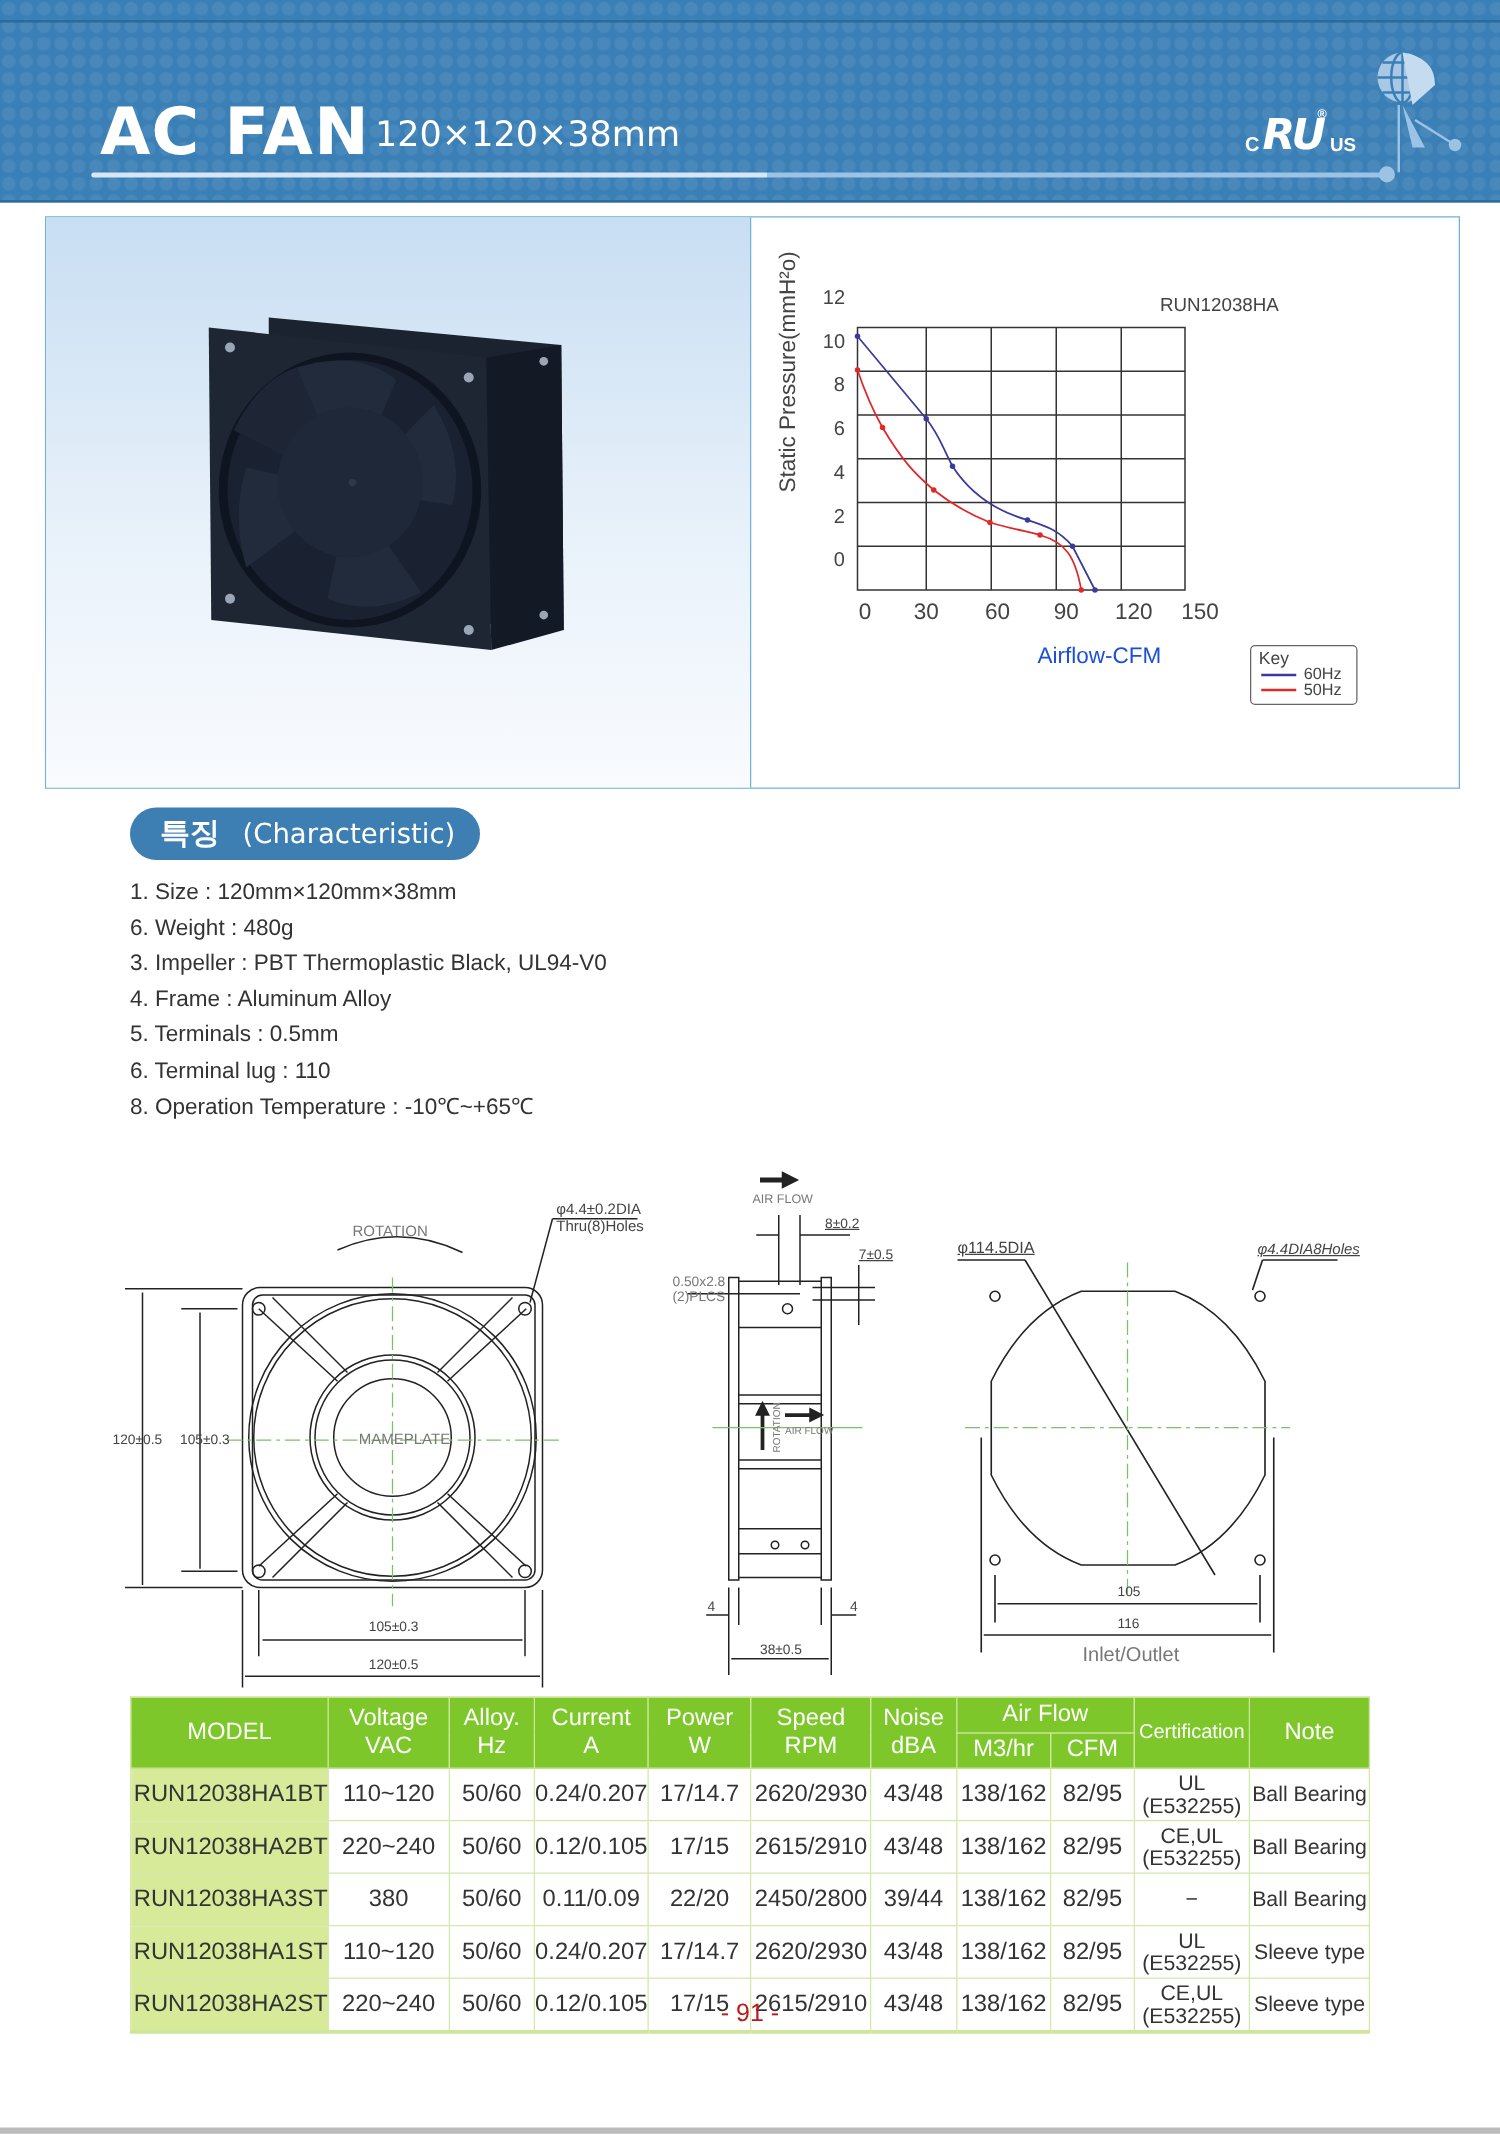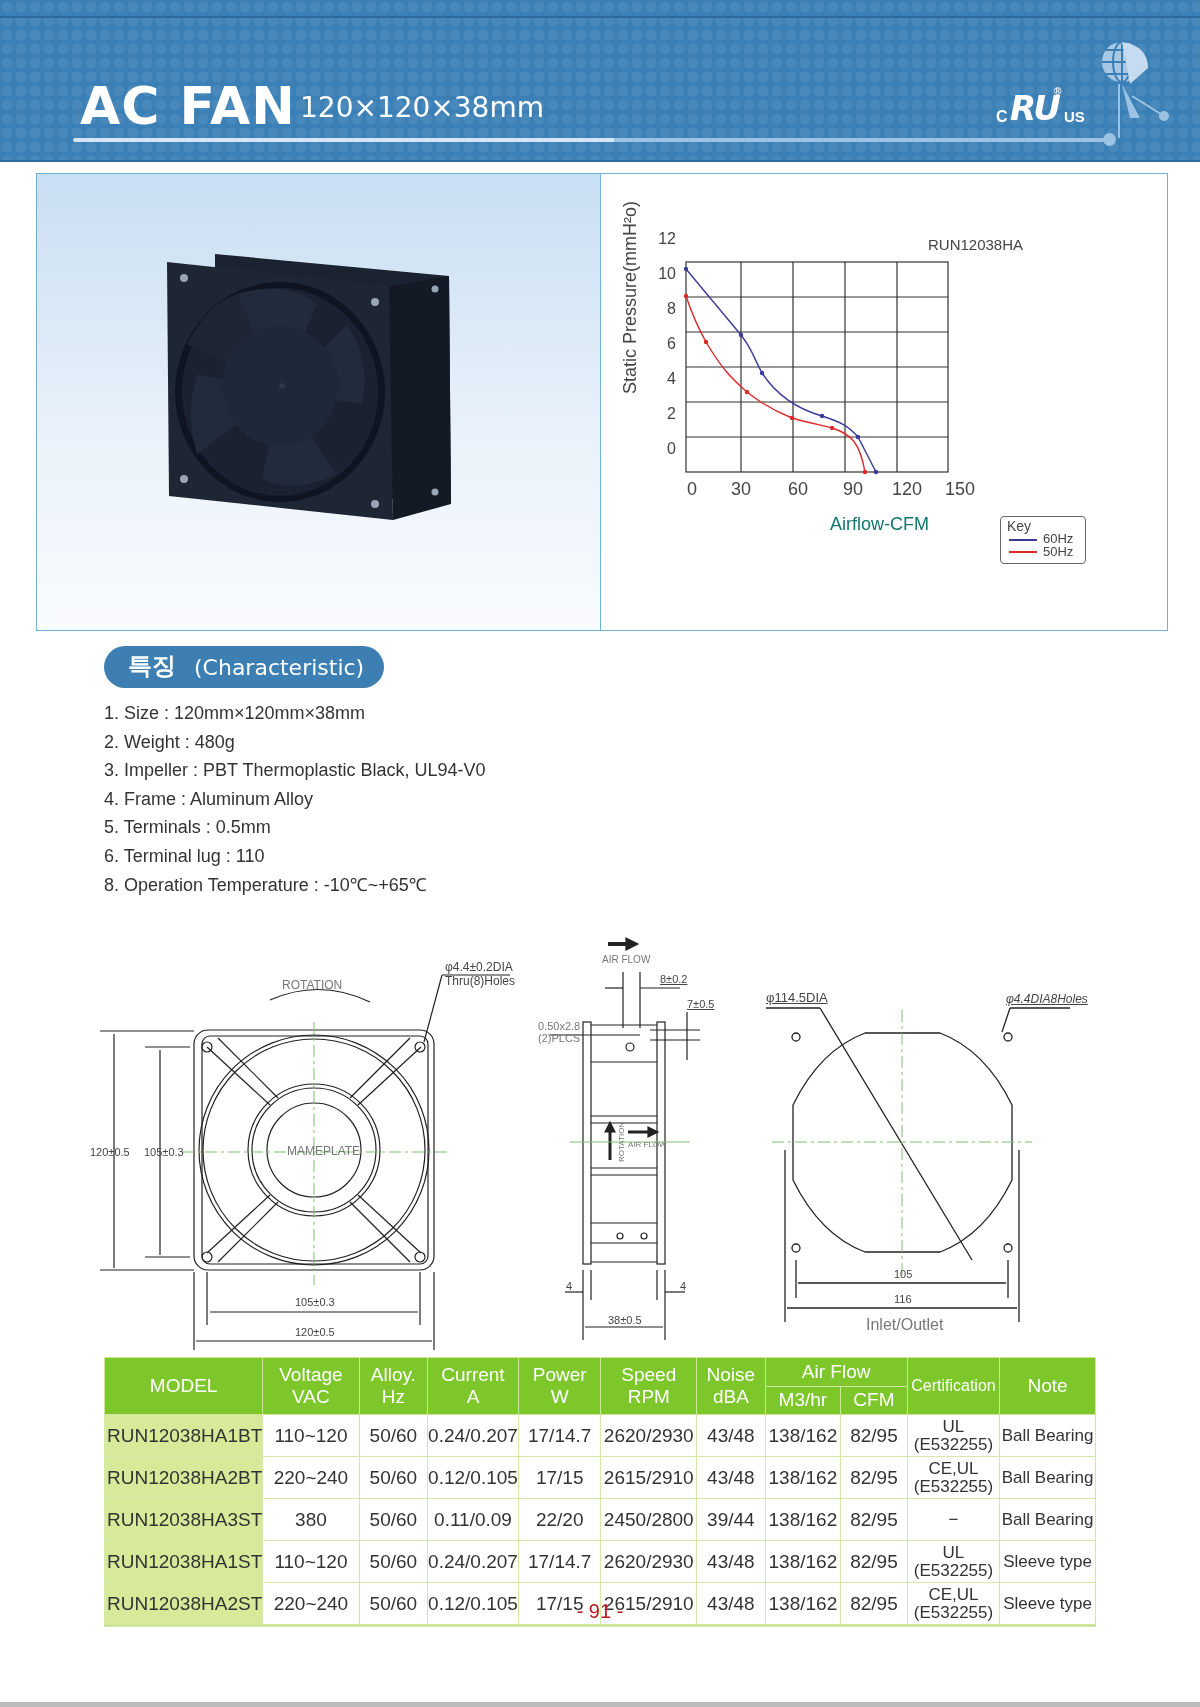--- a/index.html
+++ b/index.html
@@ -20,21 +20,21 @@
   .globe{position:absolute;left:1100px;top:38px;}
 
   .panel{position:absolute;left:36px;top:173px;width:1130px;height:456px;border:1.5px solid #6fb3d1;}
   .photo{position:absolute;left:0;top:0;width:563px;height:456px;border-right:1.5px solid #6fb3d1;
     background:linear-gradient(to bottom,#c8def2 0%,#e8f1fa 55%,#f9fbfe 100%);}
   .chart-area{position:absolute;left:565px;top:0;width:565px;height:456px;}
   .chart-title{position:absolute;left:326px;top:62px;font-size:15px;color:#444;}
   .ylabel{position:absolute;left:18px;top:220px;transform:rotate(-90deg);transform-origin:left top;font-size:18px;color:#444;white-space:nowrap;}
   .ytick{position:absolute;font-size:16px;color:#444;width:24px;text-align:right;}
   .xtick{position:absolute;font-size:18px;color:#444;text-align:center;width:50px;}
-  .xlabel{position:absolute;left:228px;top:340px;font-size:18px;color:#0f766e;}
+  .xlabel{position:absolute;left:228px;top:340px;font-size:18px;color:#1d4ed8;}
   .key{position:absolute;left:398px;top:342px;width:84px;height:46px;border:1.5px solid #666;border-radius:4px;font-size:13px;color:#444;}
   .key .k{position:absolute;left:6px;top:1px;font-size:14px;}
   .key .l1,.key .l2{position:absolute;left:8px;width:28px;height:1.5px;}
   .key .l1{top:22px;background:#3a3a9a;}
   .key .l2{top:34px;background:#e02828;}
   .key .t1{position:absolute;left:42px;top:14px;}
   .key .t2{position:absolute;left:42px;top:27px;}
 
   .char-badge{position:absolute;left:104px;top:646px;width:280px;height:42px;border-radius:21px;background:#3d7fb3;color:#fff;}
   .char-badge .ko{position:absolute;left:24px;top:4px;font-size:24px;font-weight:bold;font-family:"DejaVu Sans",sans-serif;}
@@ -168,21 +168,21 @@
     </div>
   </div>
 </div>
 
 <div class="char-badge">
   <span class="ko">특징</span>
   <span class="en">(Characteristic)</span>
 </div>
 <ul class="char-list">
   <li>1. Size : 120mm×120mm×38mm</li>
-  <li>2. Weight : 480g</li>
+  <li>6. Weight : 480g</li>
   <li>3. Impeller : PBT Thermoplastic Black, UL94-V0</li>
   <li>4. Frame : Aluminum Alloy</li>
   <li>5. Terminals : 0.5mm</li>
   <li>6. Terminal lug : 110</li>
   <li>8. Operation Temperature : -10℃~+65℃</li>
 </ul>
 
 <div class="drawing" style="left:90px;top:950px;width:450px;height:400px;">
   <svg width="450" height="400" viewBox="0 0 450 400">
     <g stroke="#222" fill="none" stroke-width="1.2">

